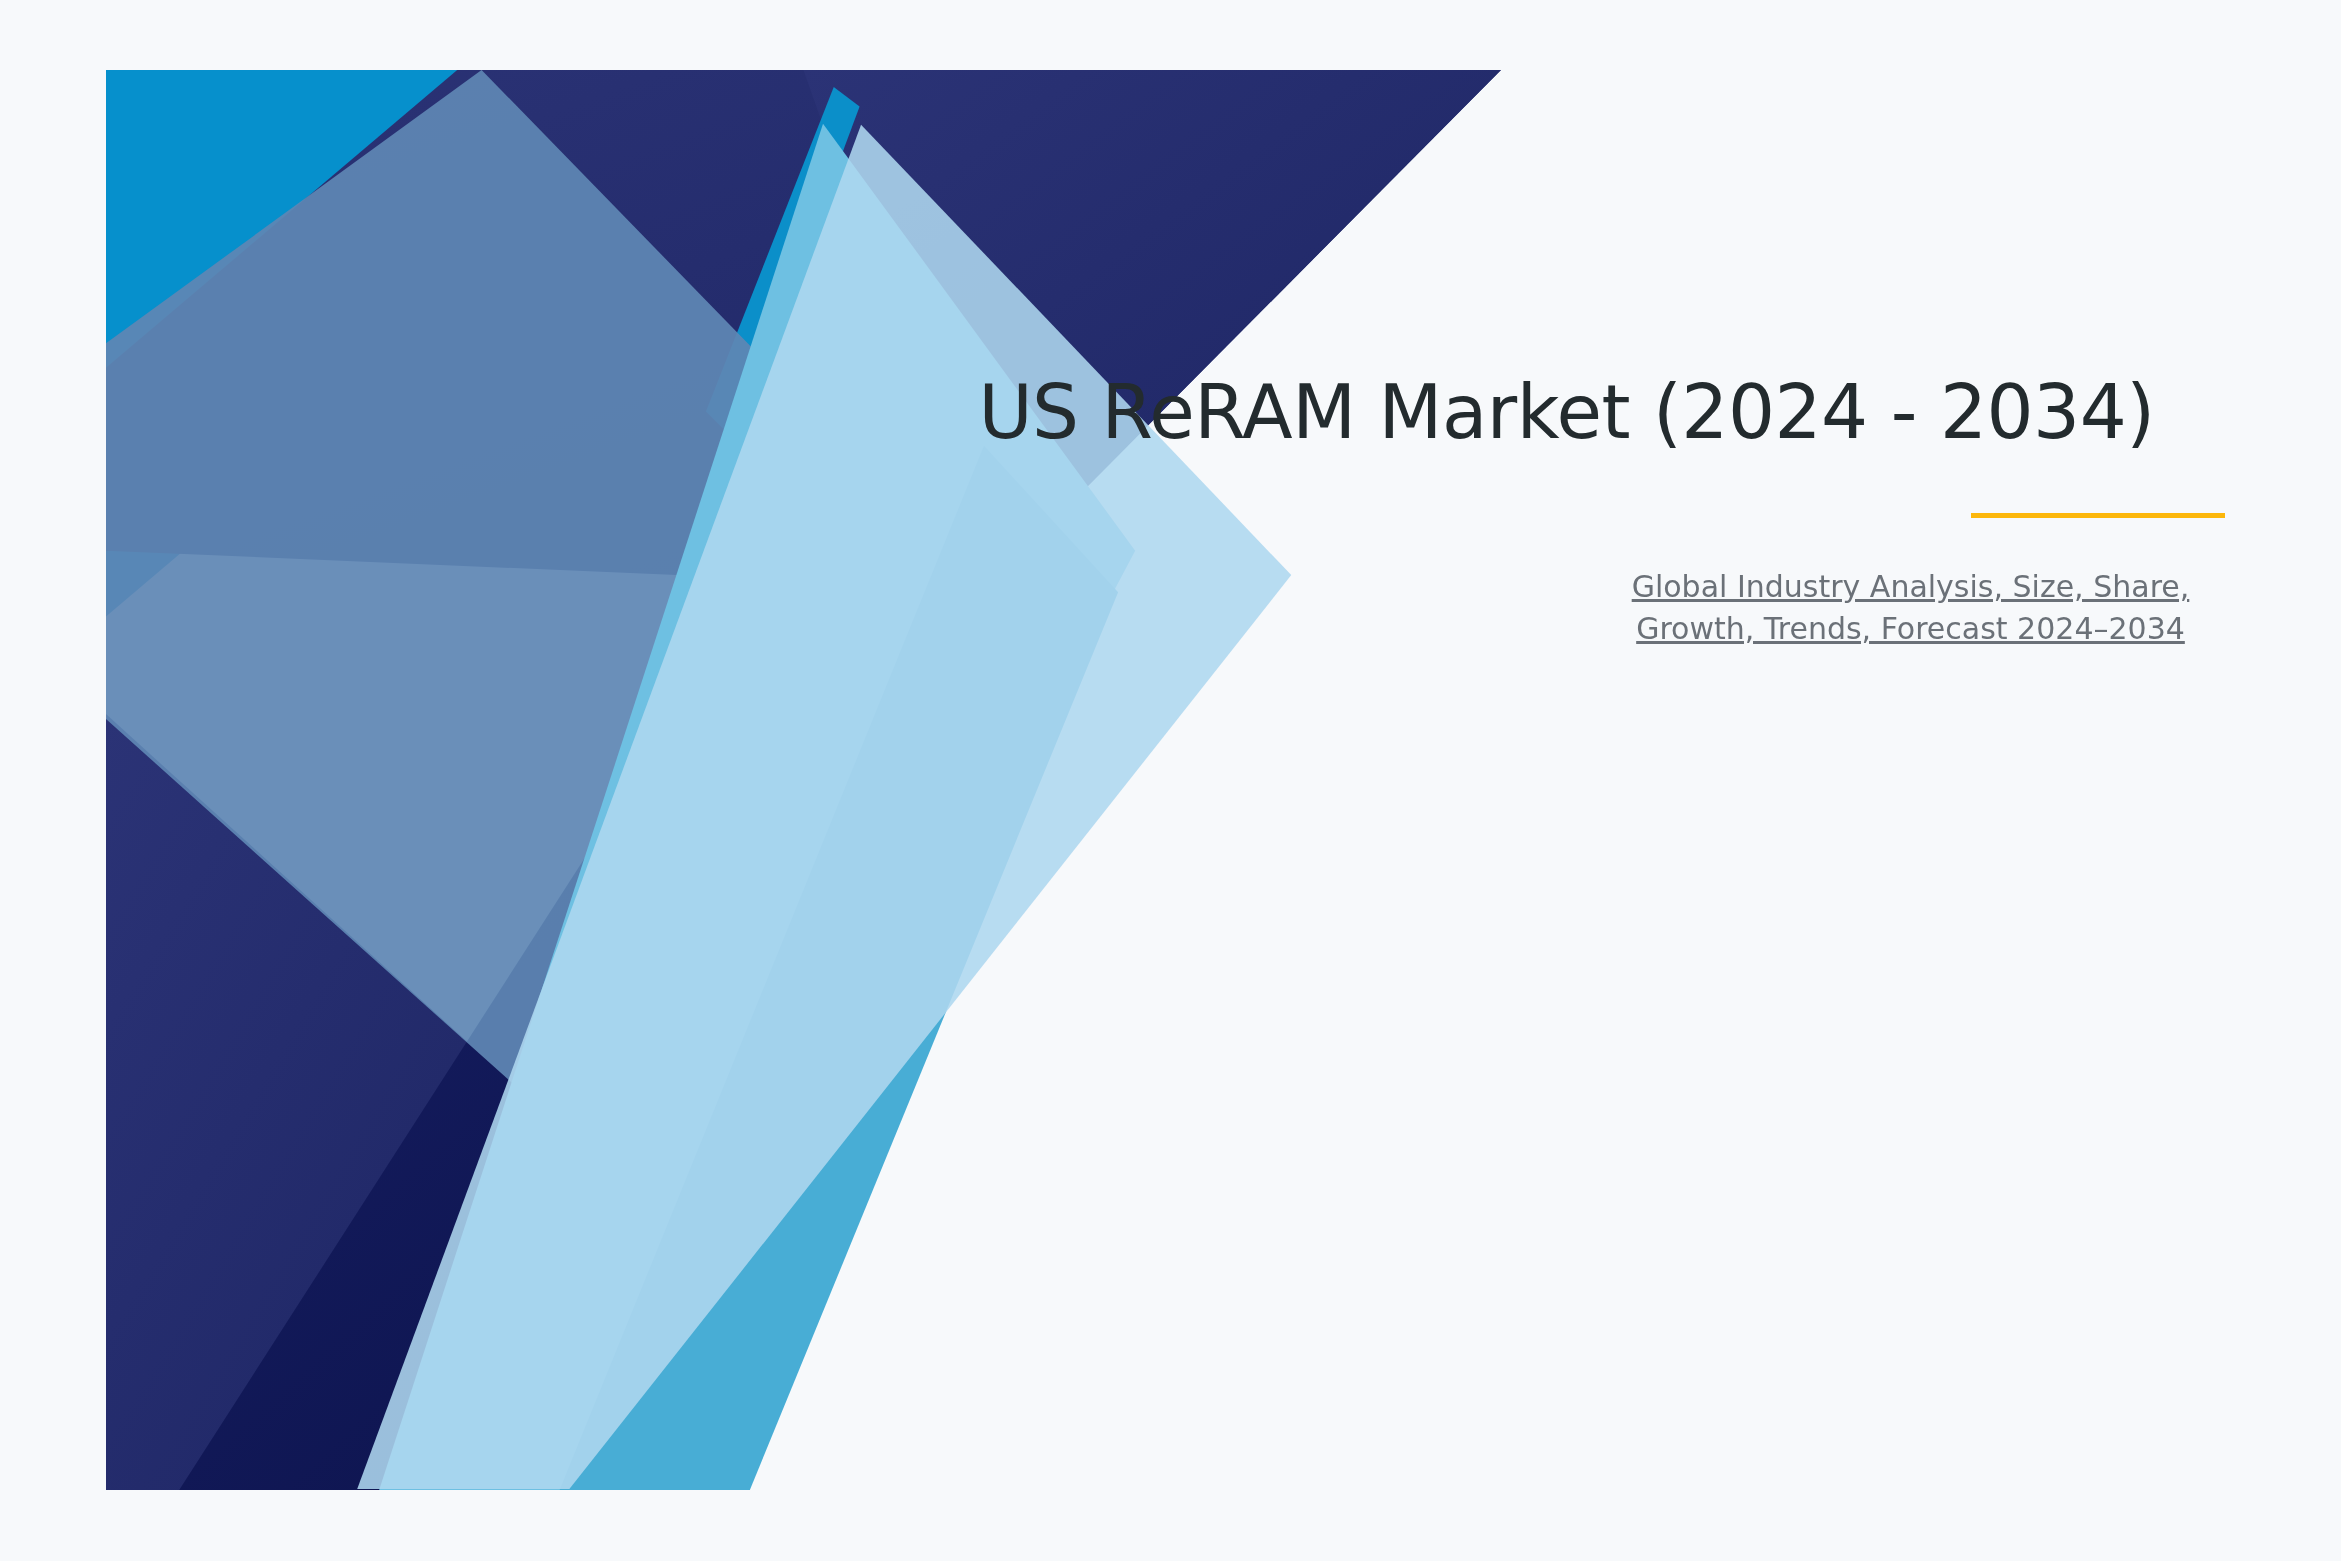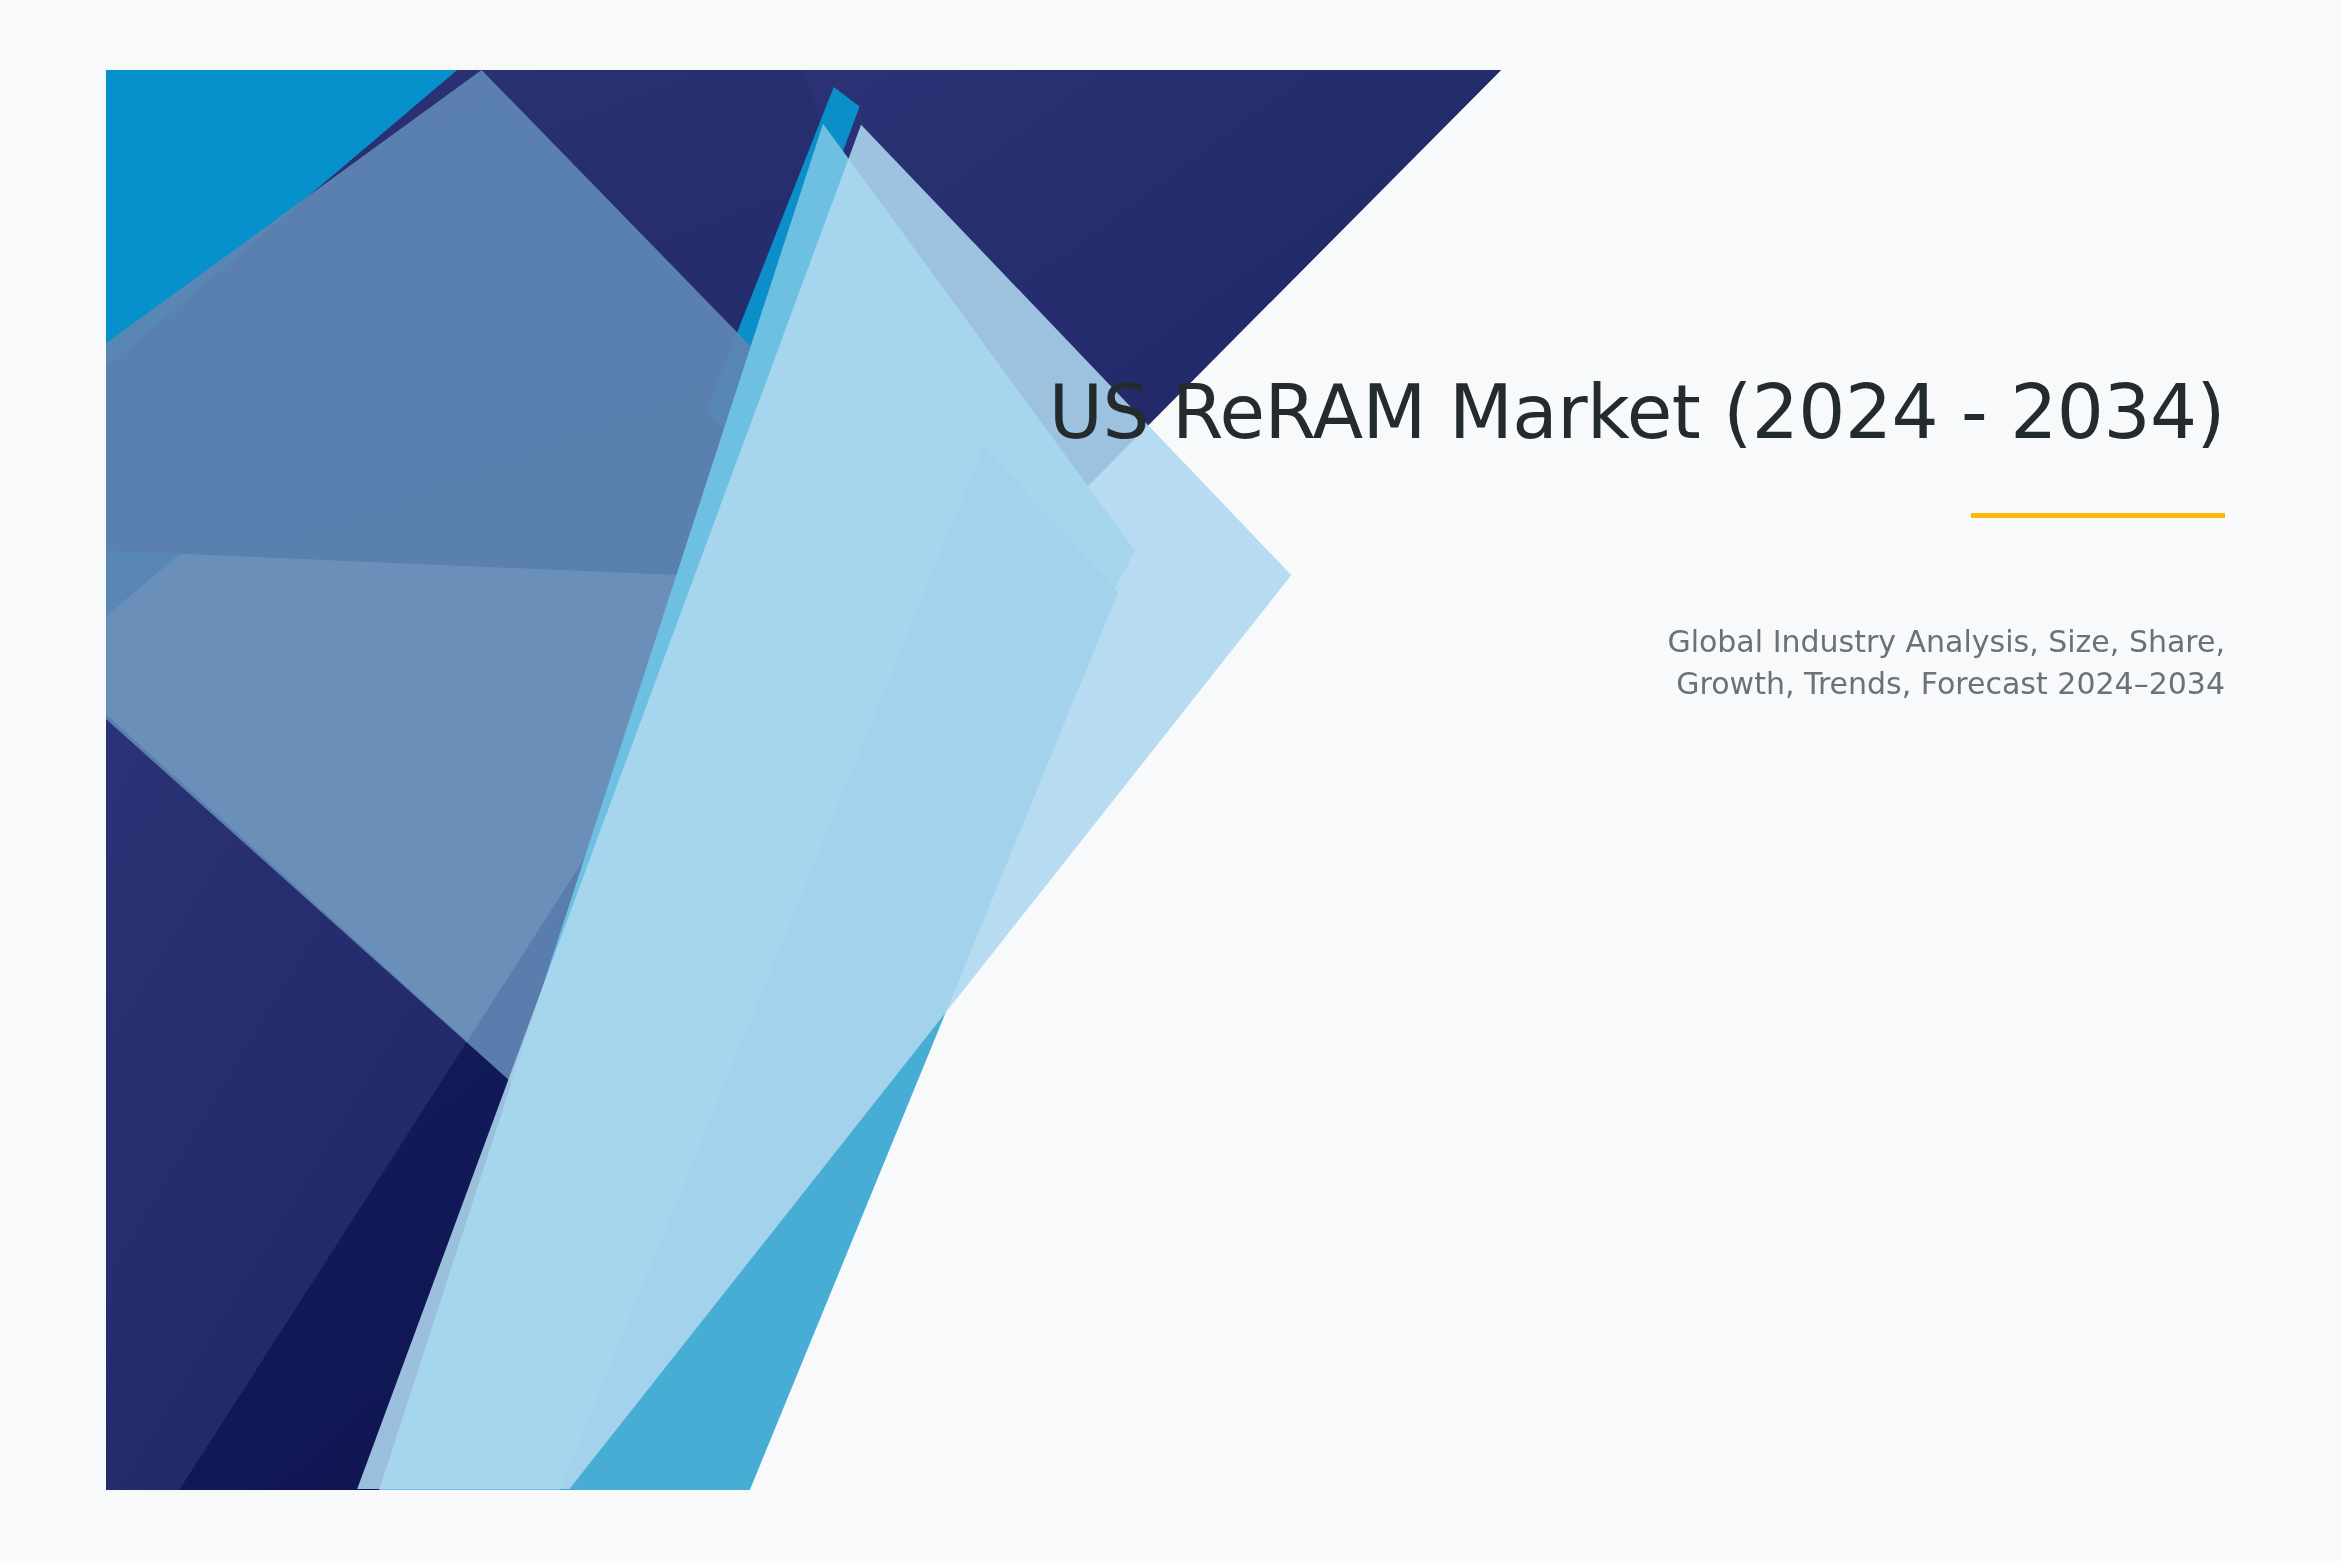--- a/index.html
+++ b/index.html
@@ -22,45 +22,46 @@
     width:1395px; height:1420px;
   }
   #artwork svg { display:block; width:100%; height:100%; }
 
   
   #text-block {
     position:absolute;
     right:117px;
     top:371px;
     width:1317px;
-    text-align:right;
+    text-align:center;
   }
   #page-title {
     font-size:74px;
     line-height:1.12;
     font-weight:400;
     color:#232b2e;
     letter-spacing:-0.5px;
     white-space:nowrap;
   }
   #accent-rule {
     margin-left:auto;
     margin-top:59px;
     width:254px;
     height:5.4px;
     background:#fcb70b;
   }
   #page-subtitle {
-    margin-top:103px;
+    margin-top:48px;
     margin-left:auto;
     width:629px;
     font-size:30px;
     line-height:1.38;
     color:#6b7178;
     font-weight:400;
+    text-decoration:underline;
   }
 </style>
 </head>
 <body>
 
 <div id="slide">
 
   <div id="artwork">
     <svg viewBox="0 0 2860 2910" preserveAspectRatio="none" xmlns="http://www.w3.org/2000/svg">
       <defs>

